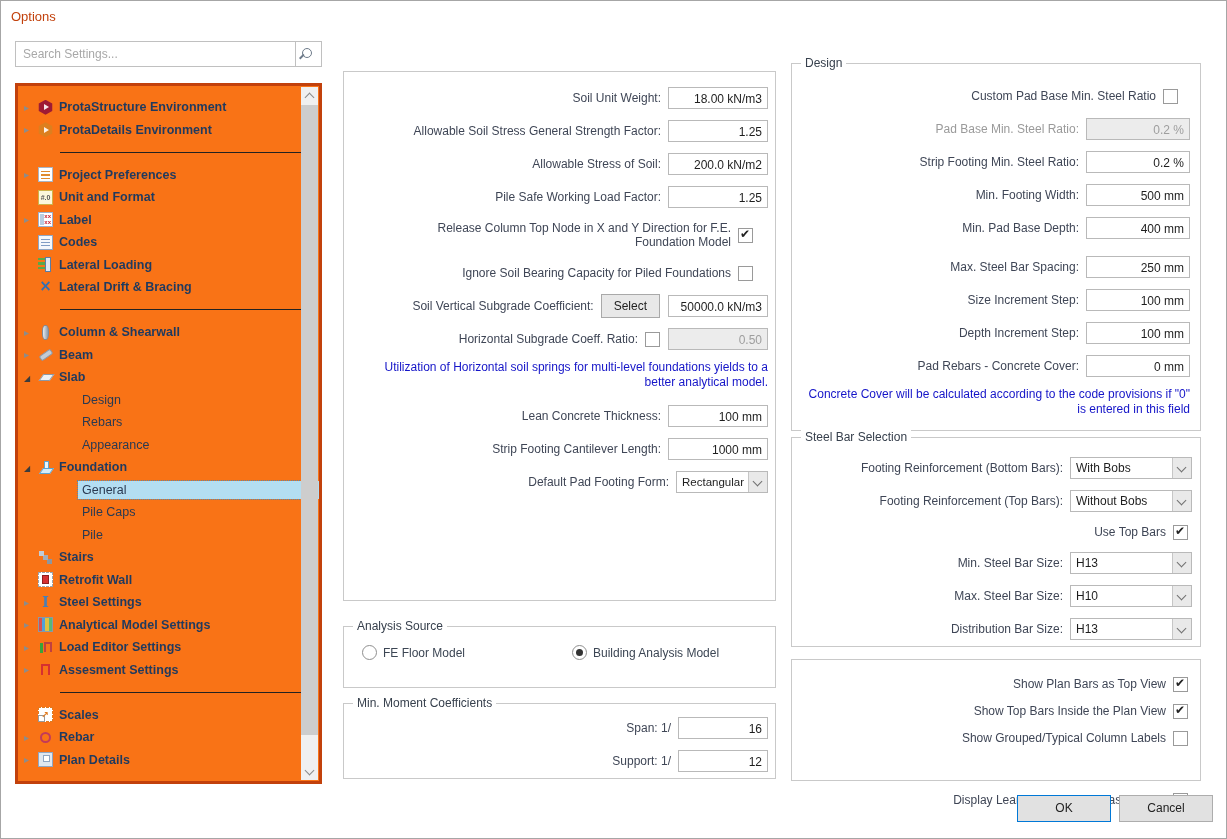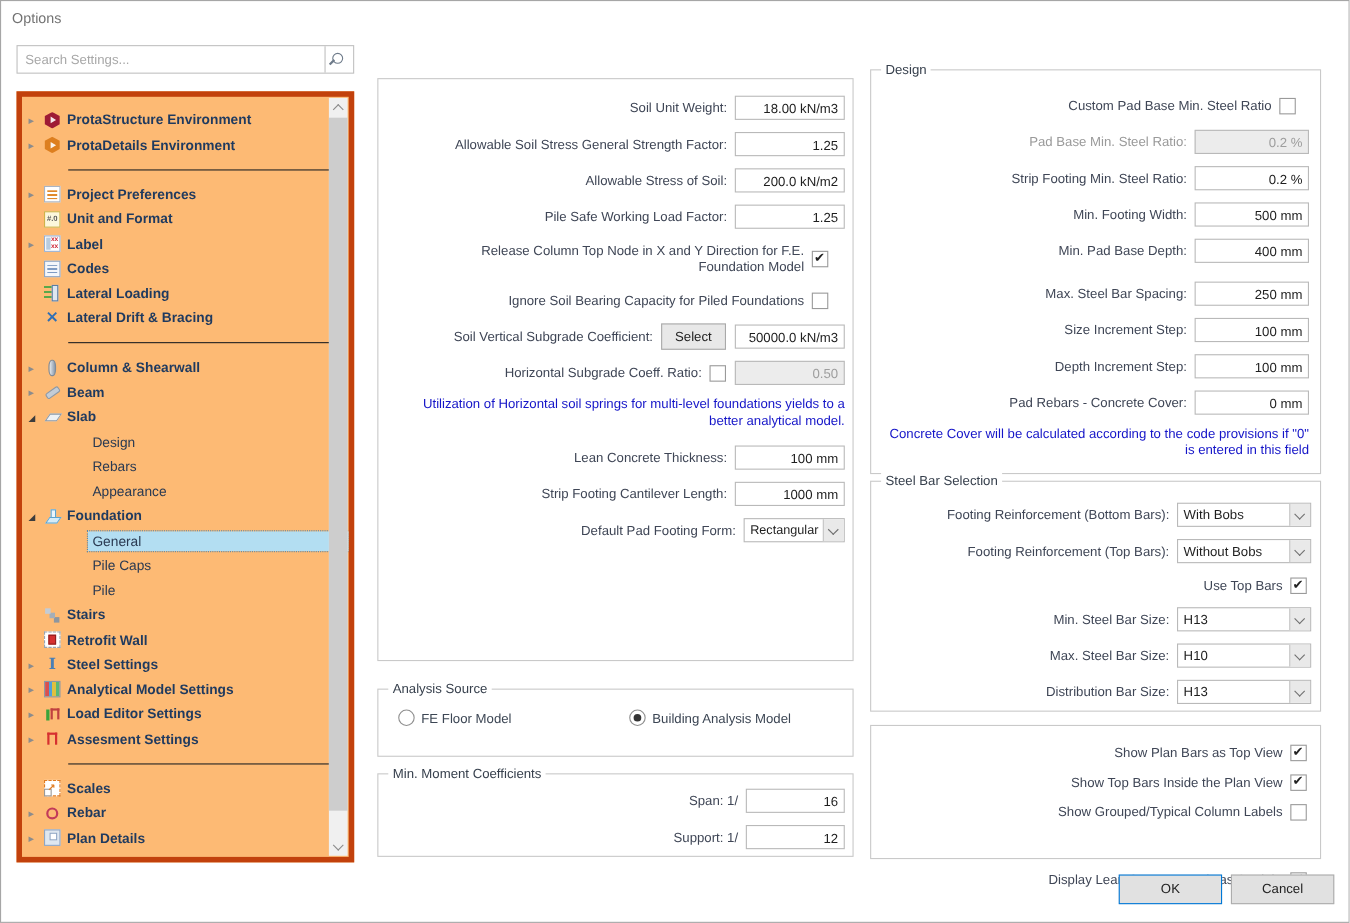--- a/index.html
+++ b/index.html
@@ -1,28 +1,28 @@
 <!DOCTYPE html>
 <html><head>
 <meta charset="utf-8">
 <style>
   html,body{margin:0;padding:0;background:#fff;}
   body{font-family:"Liberation Sans","DejaVu Sans",sans-serif;font-size:12px;color:#3c4654;}
   #win{position:relative;width:1225px;height:837px;border:1px solid #a6a6a6;background:#fff;overflow:hidden;}
-  .title{position:absolute;left:10px;top:8px;font-size:13px;color:#737373;}
+  .title{position:absolute;left:10px;top:8px;font-size:13px;color:#c2410c;}
 
   
   .search{position:absolute;left:14px;top:40px;width:307px;height:26px;border:1px solid #c0c0c0;box-sizing:border-box;display:flex;align-items:center;background:#fff;}
   .search-text{flex:1;padding-left:7px;color:#a8a8a8;}
   .search-btn{width:25px;height:100%;border-left:1px solid #c0c0c0;position:relative;}
   .mag{position:absolute;left:6px;top:6px;width:8px;height:8px;border:1.5px solid #6e7b8a;border-radius:50%;}
   .mag::after{content:"";position:absolute;left:-4px;top:7px;width:6px;height:1.5px;background:#6e7b8a;transform:rotate(135deg);}
 
   
-  .tree{position:absolute;left:14px;top:82px;width:307px;height:701px;border:5px solid #c2410c;box-sizing:border-box;background:#fdba74;overflow:hidden;padding-top:10px;}
+  .tree{position:absolute;left:14px;top:82px;width:307px;height:701px;border:3px solid #c2410c;box-sizing:border-box;background:#f97316;overflow:hidden;padding-top:10px;}
   .trow{height:22.5px;display:flex;align-items:center;padding-left:6px;}
   .trow .tl{color:#1f3a5f;font-weight:bold;font-size:12.5px;white-space:nowrap;}
   .trow.child{padding-left:60px;}
   .trow.child .tl{font-weight:normal;color:#2a3a52;flex:1;padding:2px 2px 2px 4px;}
   .trow.child .tl.sel{background:#b3def2;outline:1px dotted #5a87a8;}
   .tsep{height:22.5px;display:flex;align-items:center;}
   .tsep .line{flex:1;margin:0 12px 0 42px;border-top:1px solid #222;}
   .arr{width:14px;flex:0 0 14px;height:15px;position:relative;text-align:left;}
   .arr.c::after{content:"\25B8";color:#8c8c8c;font-size:10px;line-height:15px;}
   .arr.e::after{content:"\25E2";color:#3c3c3c;font-size:8px;line-height:17px;}

